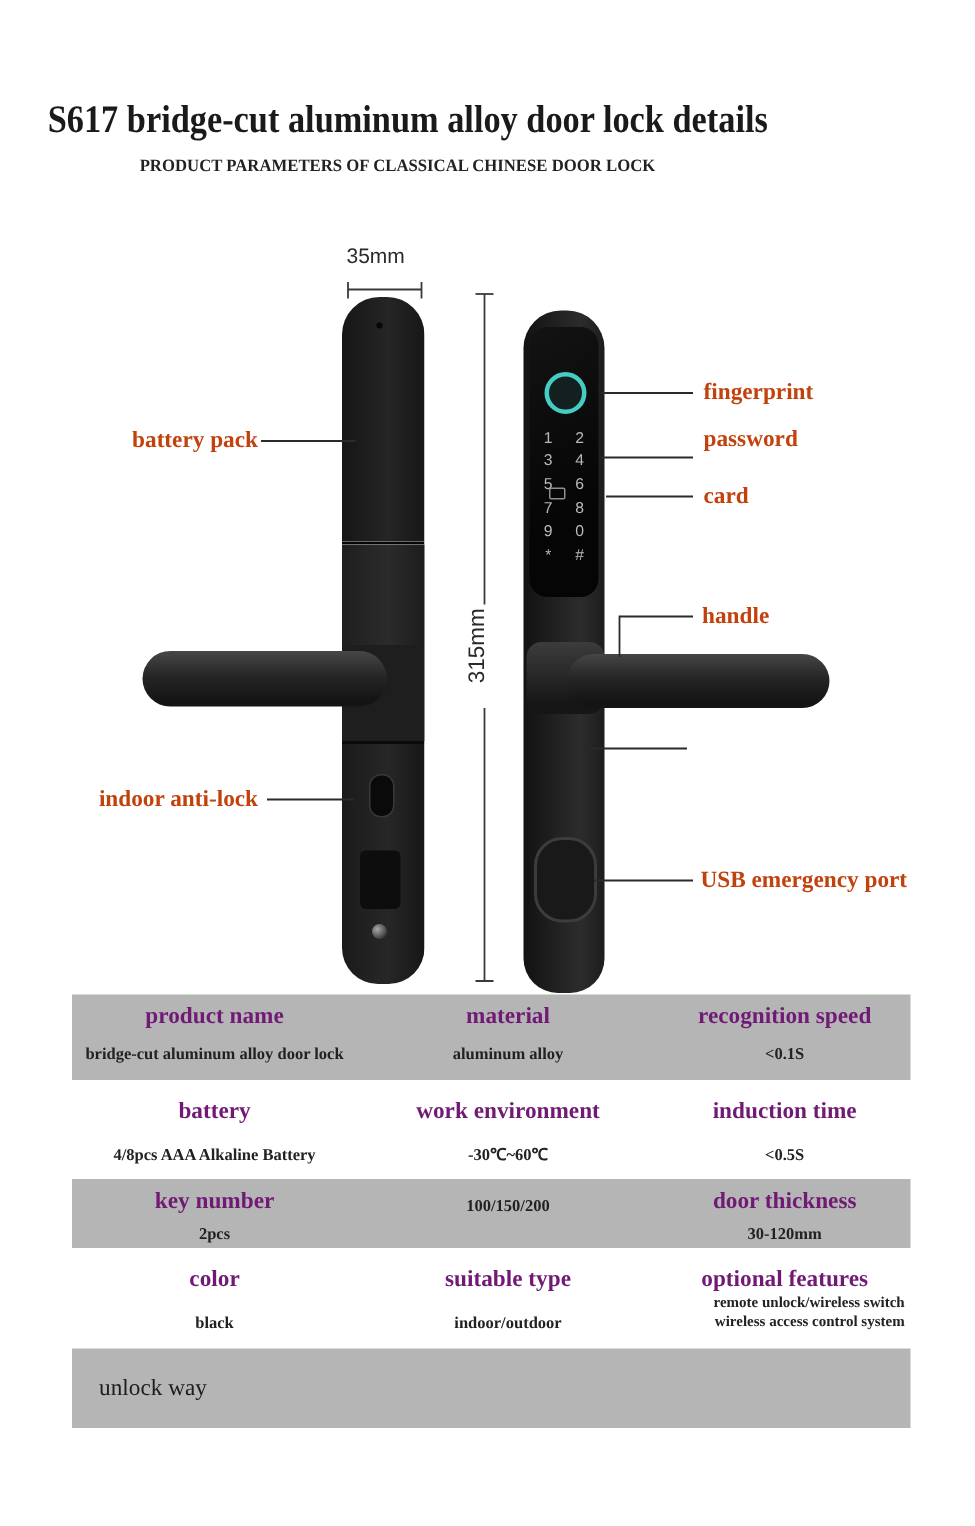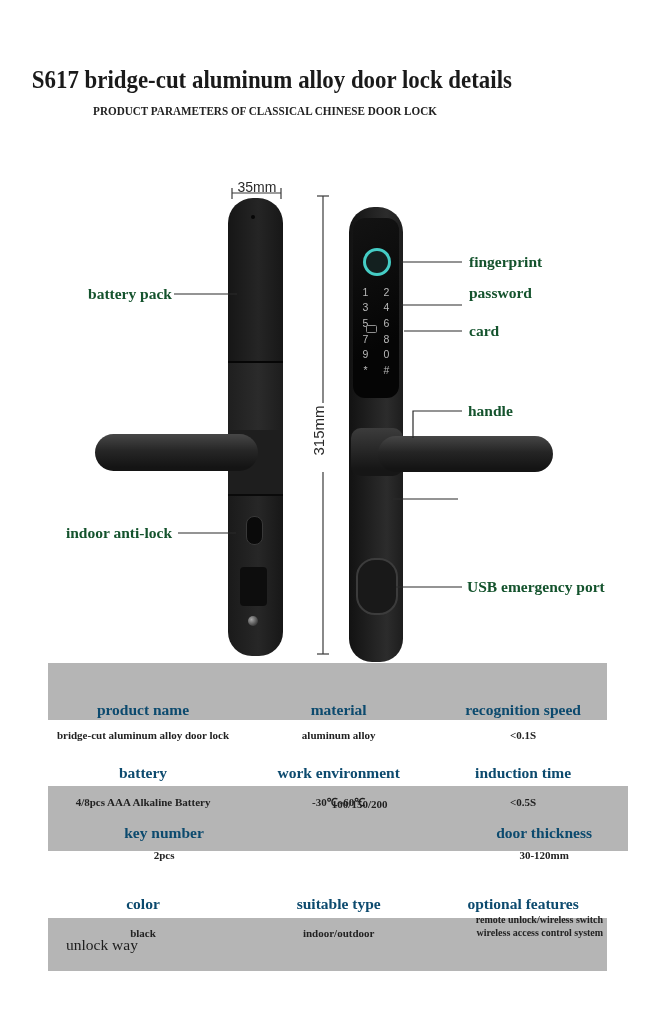--- a/index.html
+++ b/index.html
@@ -48,36 +48,36 @@
   .cardicon{left:366px;top:165px;width:9px;height:6px;border:1px solid #8f8f8f;border-radius:1.5px;z-index:5;}
   .boss-right{left:351px;top:268px;width:52px;height:48px;border-radius:10px;
               background:linear-gradient(180deg,#3c3c3c,#161616 85%);z-index:3;}
   .handle-right{left:378px;top:276px;width:175px;height:36px;border-radius:18px;
                 background:linear-gradient(180deg,#464646,#252525 45%,#141414 90%);z-index:4;}
   .usb{left:356px;top:398px;width:38px;height:53px;border-radius:19px;border:2px solid #3c3c3c;
        background:#191919;z-index:4;}
 
   
   .overlay{left:0;top:0;width:650px;height:505px;z-index:10;pointer-events:none;}
-  .callout{z-index:11;font-size:15.5px;font-weight:bold;color:#14532d;white-space:nowrap;}
+  .callout{z-index:11;font-size:15.5px;font-weight:bold;color:#c2410c;white-space:nowrap;}
   .dim{z-index:11;font-family:"Liberation Sans",sans-serif;font-size:14px;color:#2a2a2a;white-space:nowrap;}
   .dim-v{left:296px;top:265px;transform:rotate(-90deg);transform-origin:center;width:44px;text-align:center;font-size:15px;}
 
   
   .spec{left:48px;top:663px;width:559px;z-index:2;}
   .row{display:flex;width:100%;}
   .row.shaded{background:#b5b5b5;}
   .r1{height:57px;margin-bottom:6px;}
   .r2{height:57px;margin-bottom:3px;}
-  .r3{height:65px;margin-bottom:6px;padding-left:21px;}
+  .r3{height:46px;margin-bottom:6px;}
   .r4{height:55px;margin-bottom:6px;}
   .r5{height:53px;}
   .cell{display:flex;flex-direction:column;align-items:center;padding-top:5px;}
   .c1{width:34%;}.c2{width:36%;}.c3{width:30%;}
-  .cell .lbl{font-size:15.5px;font-weight:bold;color:#0c4a6e;line-height:1.25;margin-top:32px;}
+  .cell .lbl{font-size:15.5px;font-weight:bold;color:#701a75;line-height:1.25;}
   .cell .val{font-size:11px;font-weight:bold;color:#222;margin-top:6px;text-align:right;line-height:1.3;}
   .r1 .val{margin-top:9px;}
   .r2 .val,.r4 .val{margin-top:13px;}
   .val.small{font-size:10px;width:160px;margin-top:0;}
   .unlock{display:flex;align-items:center;}
   .unlock .lbl{font-size:15.5px;font-weight:normal;width:108px;text-align:center;}
   .unlock .uval{font-size:12px;font-weight:bold;line-height:1.5;}
 </style>
 </head>
 <body>
@@ -140,21 +140,21 @@
     <line x1="174" y1="134" x2="237" y2="134" stroke="#2a2a2a" stroke-width="1.2"></line>
     <line x1="178" y1="373" x2="236" y2="373" stroke="#2a2a2a" stroke-width="1.2"></line>
     <line x1="401" y1="102" x2="462" y2="102" stroke="#2a2a2a" stroke-width="1.2"></line>
     <line x1="401" y1="145" x2="462" y2="145" stroke="#2a2a2a" stroke-width="1.2"></line>
     <line x1="404" y1="171" x2="462" y2="171" stroke="#2a2a2a" stroke-width="1.2"></line>
     <polyline points="462,251 413,251 413,278" fill="none" stroke="#2a2a2a" stroke-width="1.2"></polyline>
     <line x1="393" y1="339" x2="458" y2="339" stroke="#2a2a2a" stroke-width="1.2"></line>
     <line x1="396" y1="427" x2="462" y2="427" stroke="#2a2a2a" stroke-width="1.2"></line>
   </svg>
 
-  <div class="dim" style="left:231px;top:19px;width:52px;text-align:center;">35mm</div>
+  <div class="dim" style="left:231px;top:2px;width:52px;text-align:left;">35mm</div>
   <div class="dim dim-v">315mm</div>
 
   <div class="callout" style="right:478px;top:125px;">battery pack</div>
   <div class="callout" style="right:478px;top:364px;">indoor anti-lock</div>
   <div class="callout" style="left:469px;top:93px;">fingerprint</div>
   <div class="callout" style="left:469px;top:124px;">password</div>
   <div class="callout" style="left:469px;top:162px;">card</div>
   <div class="callout" style="left:468px;top:242px;">handle</div>
   <div class="callout" style="left:467px;top:418px;">USB emergency port</div>
 </div>

